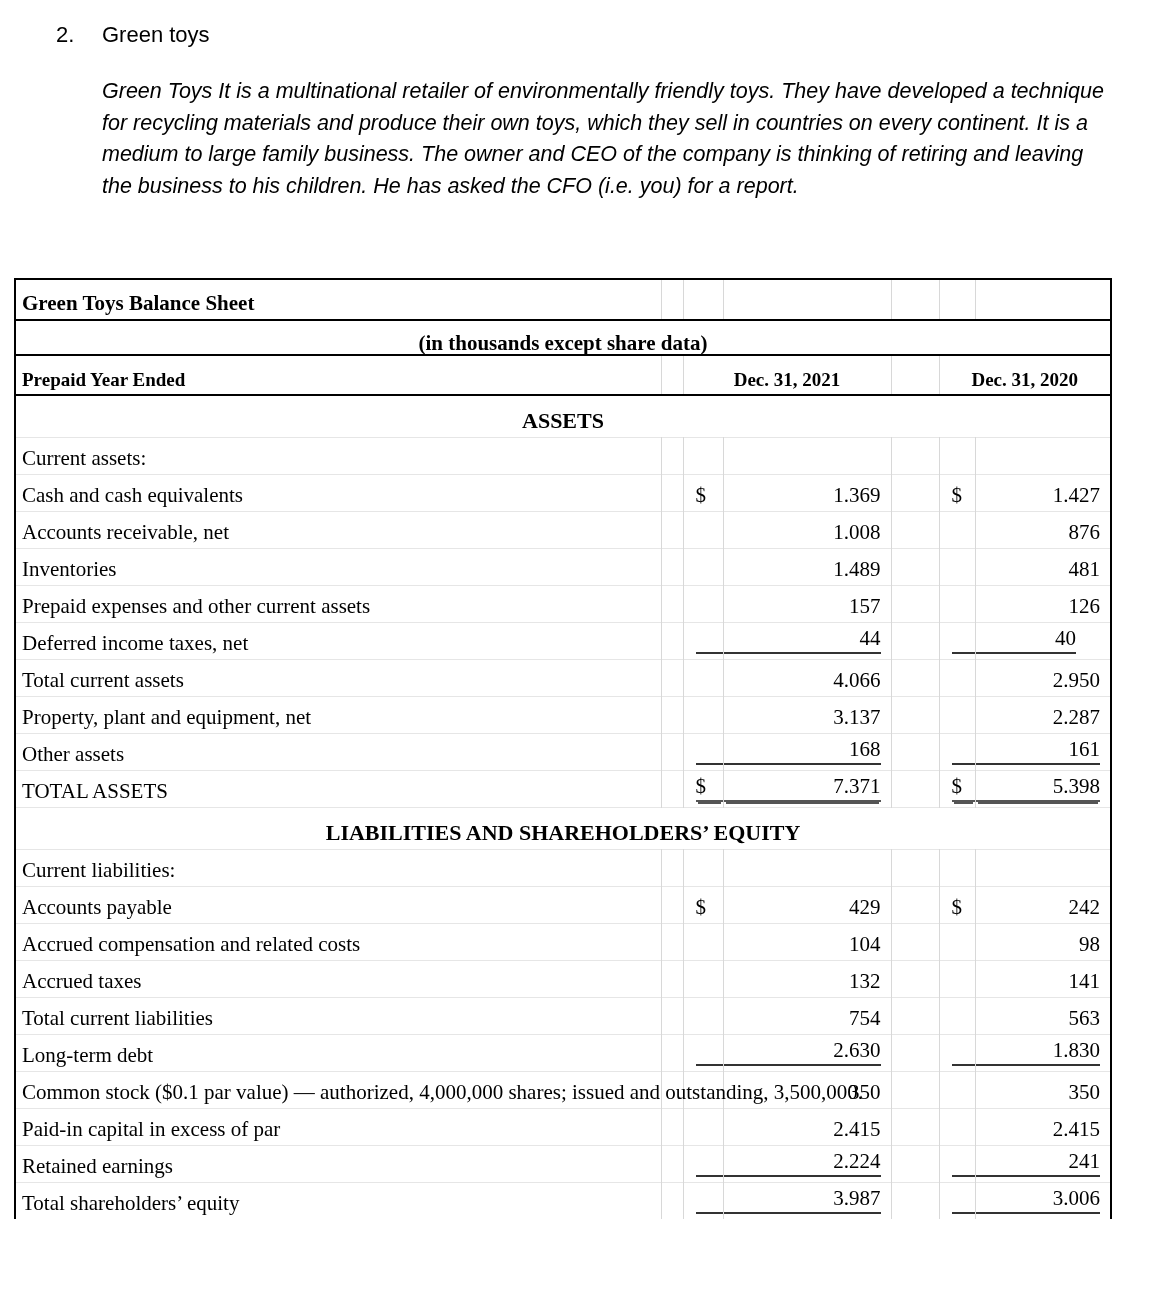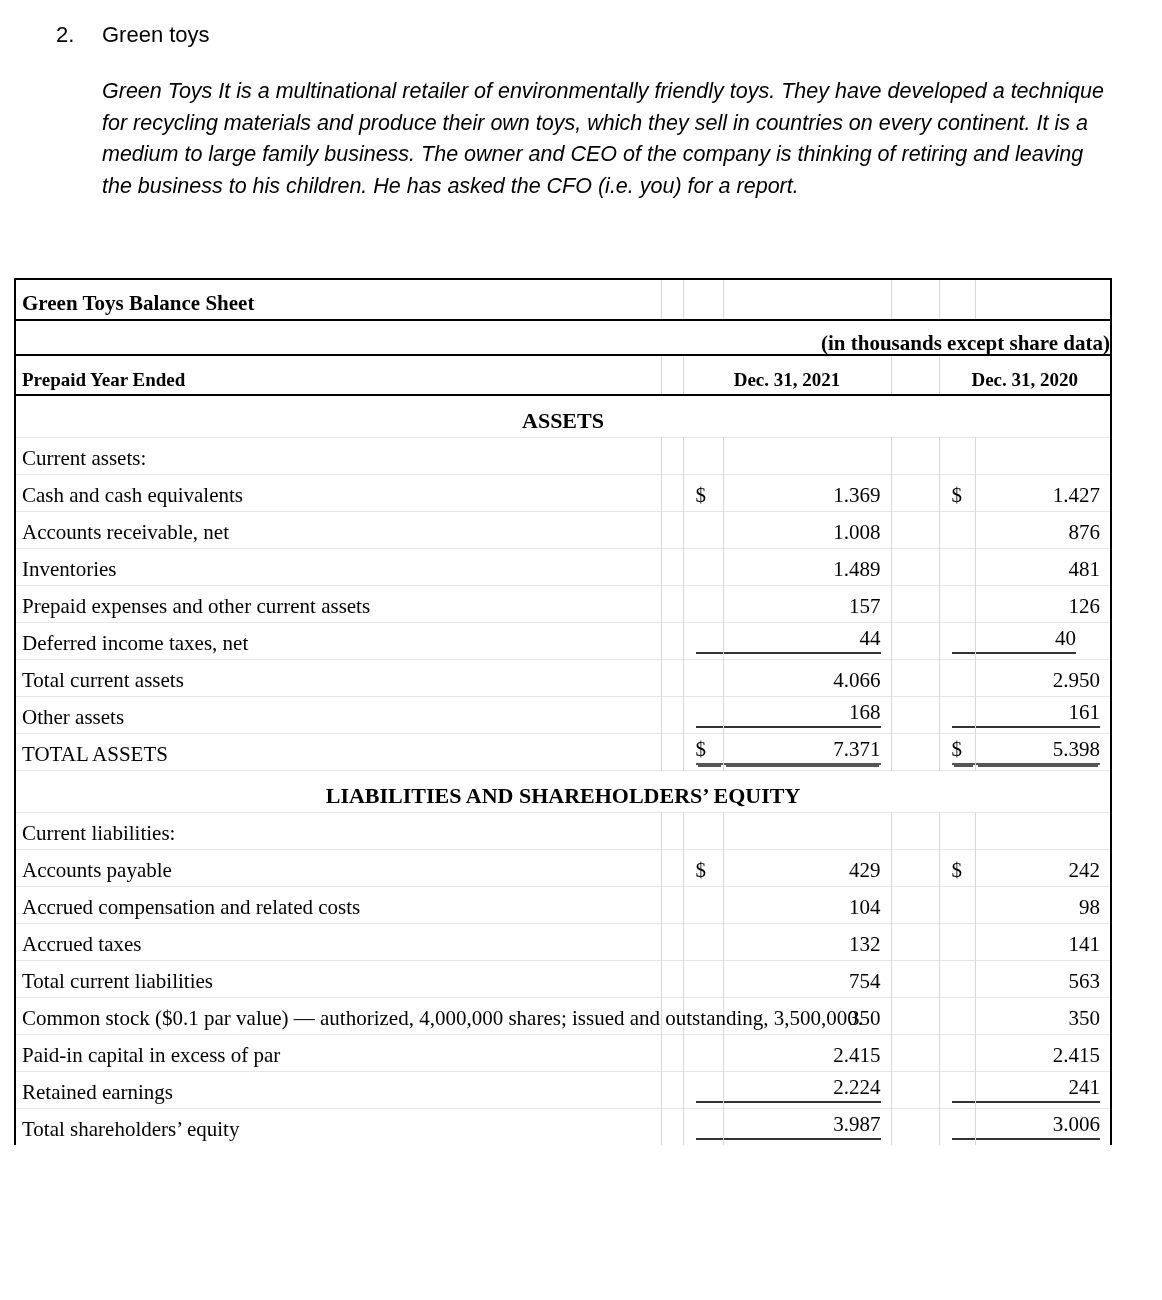--- a/index.html
+++ b/index.html
@@ -58,21 +58,21 @@
   .i3{padding-left:76px;}
 
   
   tr.hdr-title td{
     border-top:2px solid #000;border-bottom:2px solid #000;
     font-weight:bold;height:34px;
   }
   tr.hdr-sub td{
     border-bottom:2px solid #000;font-weight:bold;height:33px;
   }
-  tr.hdr-sub td.wide{text-align:right;}
+  tr.hdr-sub td.wide{text-align:center;}
   tr.hdr-years td{
     border-bottom:2px solid #000;font-weight:bold;height:33px;font-size:19px;
   }
   tr.hdr-years td.yr{text-align:center;padding-bottom:5px;}
   tr.hdr-years td.fy{padding-left:6px;padding-bottom:5px;font-size:19px;}
 
   tr.section td{
     text-align:center;font-weight:bold;height:36px;
     padding-bottom:5px;font-size:22px;
     border-left:none;border-right:none;
@@ -204,20 +204,29 @@
         <tr>
           <td class="lbl outer-l i3">Total current assets</td>
           <td class=""></td>
           <td class="cur"></td>
           <td class="num">4.066</td>
           <td class=""></td>
           <td class="cur"></td>
           <td class="num outer-r">2.950</td>
         </tr>
         <tr>
+          <td class="lbl outer-l i0">Property, plant and equipment, net</td>
+          <td class=""></td>
+          <td class="cur"></td>
+          <td class="num">3.137</td>
+          <td class=""></td>
+          <td class="cur"></td>
+          <td class="num outer-r">2.287</td>
+        </tr>
+        <tr>
           <td class="lbl outer-l i0">Other assets</td>
           <td class=""></td>
           <td class="cur">
             <span class="u-single">&nbsp;</span>
           </td>
           <td class="num">
             <span class="u-single">168</span>
           </td>
           <td class=""></td>
           <td class="cur">
@@ -292,20 +301,37 @@
         <tr>
           <td class="lbl outer-l i3">Total current liabilities</td>
           <td class=""></td>
           <td class="cur"></td>
           <td class="num">754</td>
           <td class=""></td>
           <td class="cur"></td>
           <td class="num outer-r">563</td>
         </tr>
         <tr>
+          <td class="lbl outer-l i0">Long-term debt</td>
+          <td class=""></td>
+          <td class="cur">
+            <span class="u-single">&nbsp;</span>
+          </td>
+          <td class="num">
+            <span class="u-single">2.630</span>
+          </td>
+          <td class=""></td>
+          <td class="cur">
+            <span class="u-single">&nbsp;</span>
+          </td>
+          <td class="num outer-r">
+            <span class="u-single">1.830</span>
+          </td>
+        </tr>
+        <tr>
           <td class="lbl outer-l i2 two-line">Common stock ($0.1 par value) — authorized, 4,000,000 shares; issued and outstanding, 3,500,000.</td>
           <td class=""></td>
           <td class="cur"></td>
           <td class="num">350</td>
           <td class=""></td>
           <td class="cur"></td>
           <td class="num outer-r">350</td>
         </tr>
         <tr>
           <td class="lbl outer-l i2">Paid-in capital in excess of par</td>

